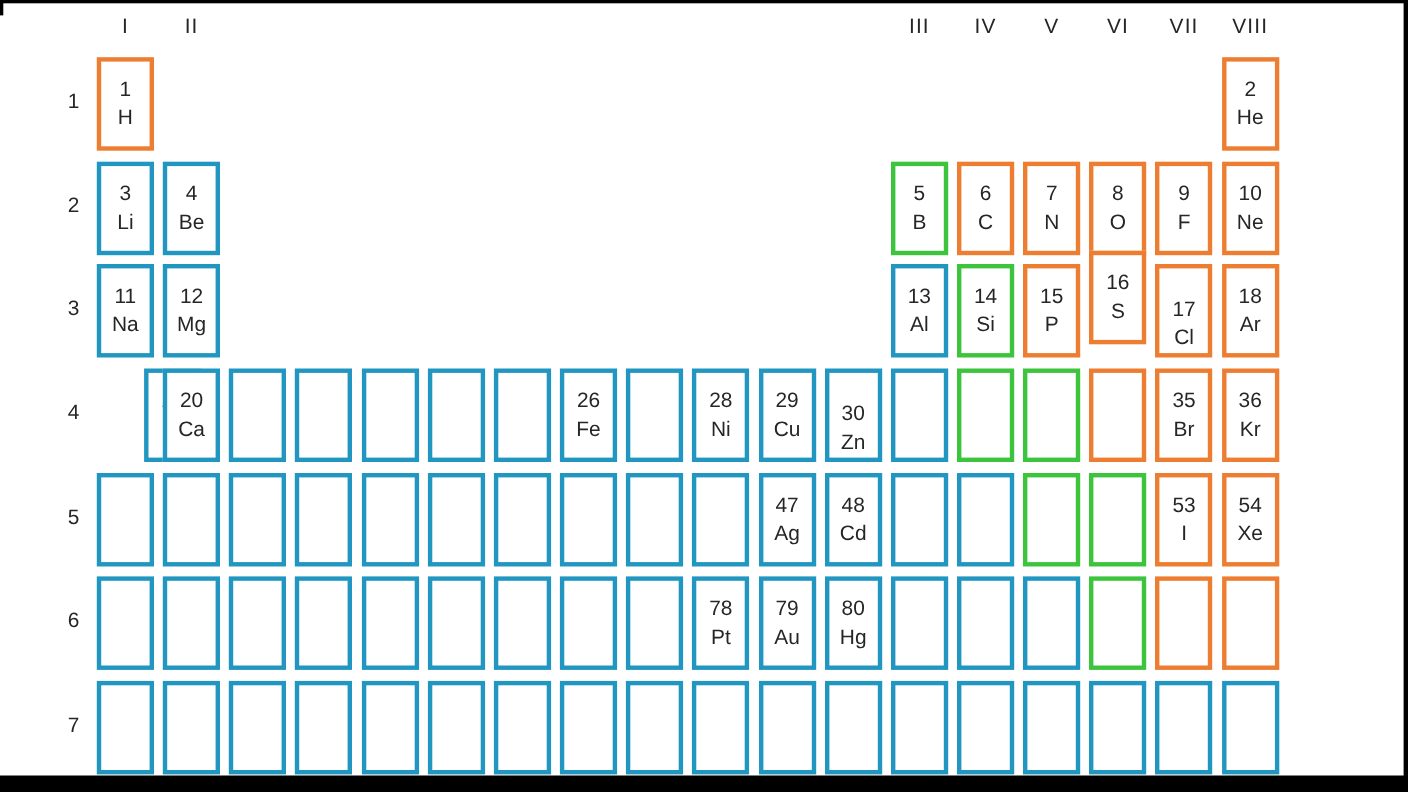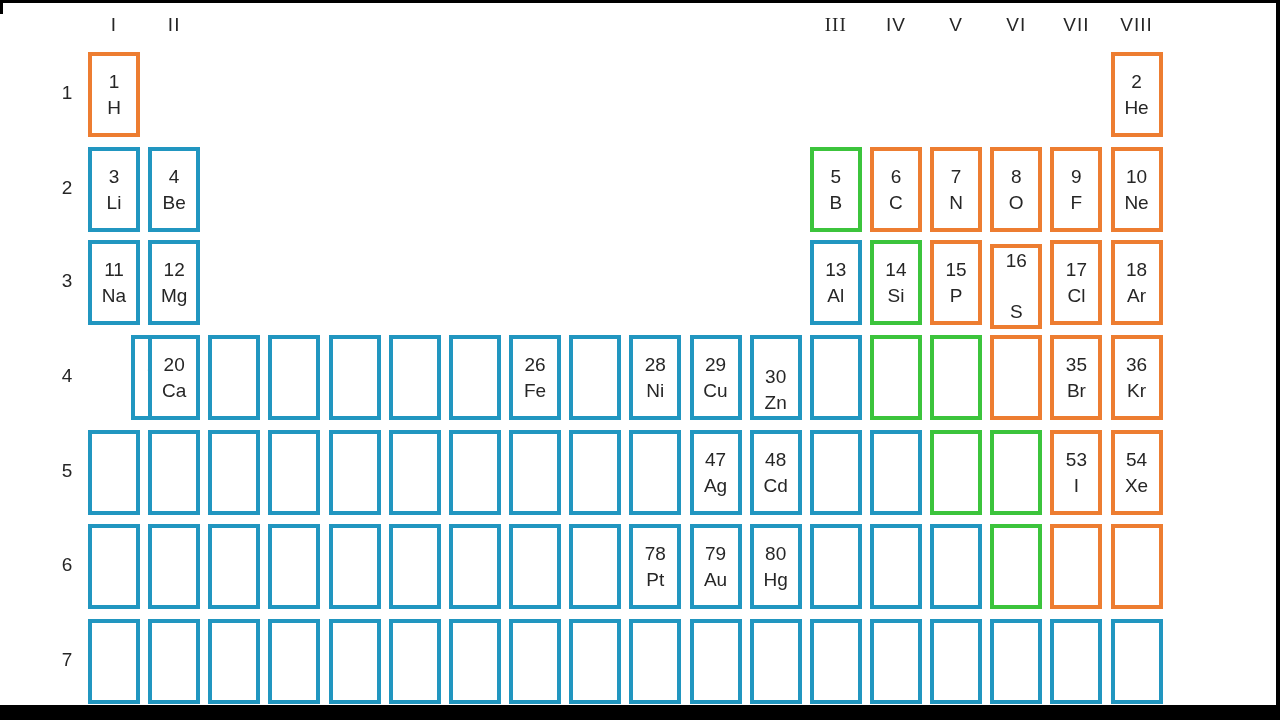--- a/index.html
+++ b/index.html
@@ -34,21 +34,21 @@
 
 <div id="canvas">
   <div id="bar-top" class="frame-bar"></div>
   <div id="bar-bottom" class="frame-bar"></div>
   <div id="bar-right" class="frame-bar"></div>
   <div id="bar-left-notch" class="frame-bar"></div>
 
   <div id="group-headers">
       <div class="group-header" style="left: 88px;">I</div>
       <div class="group-header" style="left: 148.15px;">II</div>
-      <div class="group-header" style="left: 809.8px; font-family: Liberation Serif, serif;">III</div>
+      <div class="group-header" style="left: 809.8px;">III</div>
       <div class="group-header" style="left: 869.95px;">IV</div>
       <div class="group-header" style="left: 930.1px;">V</div>
       <div class="group-header" style="left: 990.25px;">VI</div>
       <div class="group-header" style="left: 1050.4px;">VII</div>
       <div class="group-header" style="left: 1110.55px;">VIII</div>
     </div>
   <div id="period-labels">
       <div class="period-label" style="top: 82px;">1</div>
       <div class="period-label" style="top: 177px;">2</div>
       <div class="period-label" style="top: 270px;">3</div>
@@ -111,25 +111,25 @@
     <div class="cell-symbol">Al</div>
   </div>
       <div class="element-cell" style="left: 869.95px; top: 240px; border-color: rgb(60, 196, 60);">
     <div class="cell-number">14</div>
     <div class="cell-symbol">Si</div>
   </div>
       <div class="element-cell" style="left: 930.1px; top: 240px; border-color: rgb(237, 125, 49);">
     <div class="cell-number">15</div>
     <div class="cell-symbol">P</div>
   </div>
-      <div class="element-cell" style="left: 990.25px; top: 244px; border-color: rgb(237, 125, 49); justify-content: space-between;">
+      <div class="element-cell" style="left: 990.25px; top: 228px; border-color: rgb(237, 125, 49);">
     <div class="cell-number">16</div>
     <div class="cell-symbol">S</div>
   </div>
-      <div class="element-cell" style="left: 1050.4px; top: 240px; border-color: rgb(237, 125, 49);">
+      <div class="element-cell" style="left: 1050.4px; top: 240px; border-color: rgb(237, 125, 49); justify-content: flex-end;">
     <div class="cell-number">17</div>
     <div class="cell-symbol">Cl</div>
   </div>
       <div class="element-cell" style="left: 1110.55px; top: 240px; border-color: rgb(237, 125, 49);">
     <div class="cell-number">18</div>
     <div class="cell-symbol">Ar</div>
   </div>
       <div class="element-cell" style="left: 88px; top: 335px; border-color: rgb(33, 150, 192); margin-left: 43px;">
     <div class="cell-number">19</div>
     <div class="cell-symbol">K</div>

